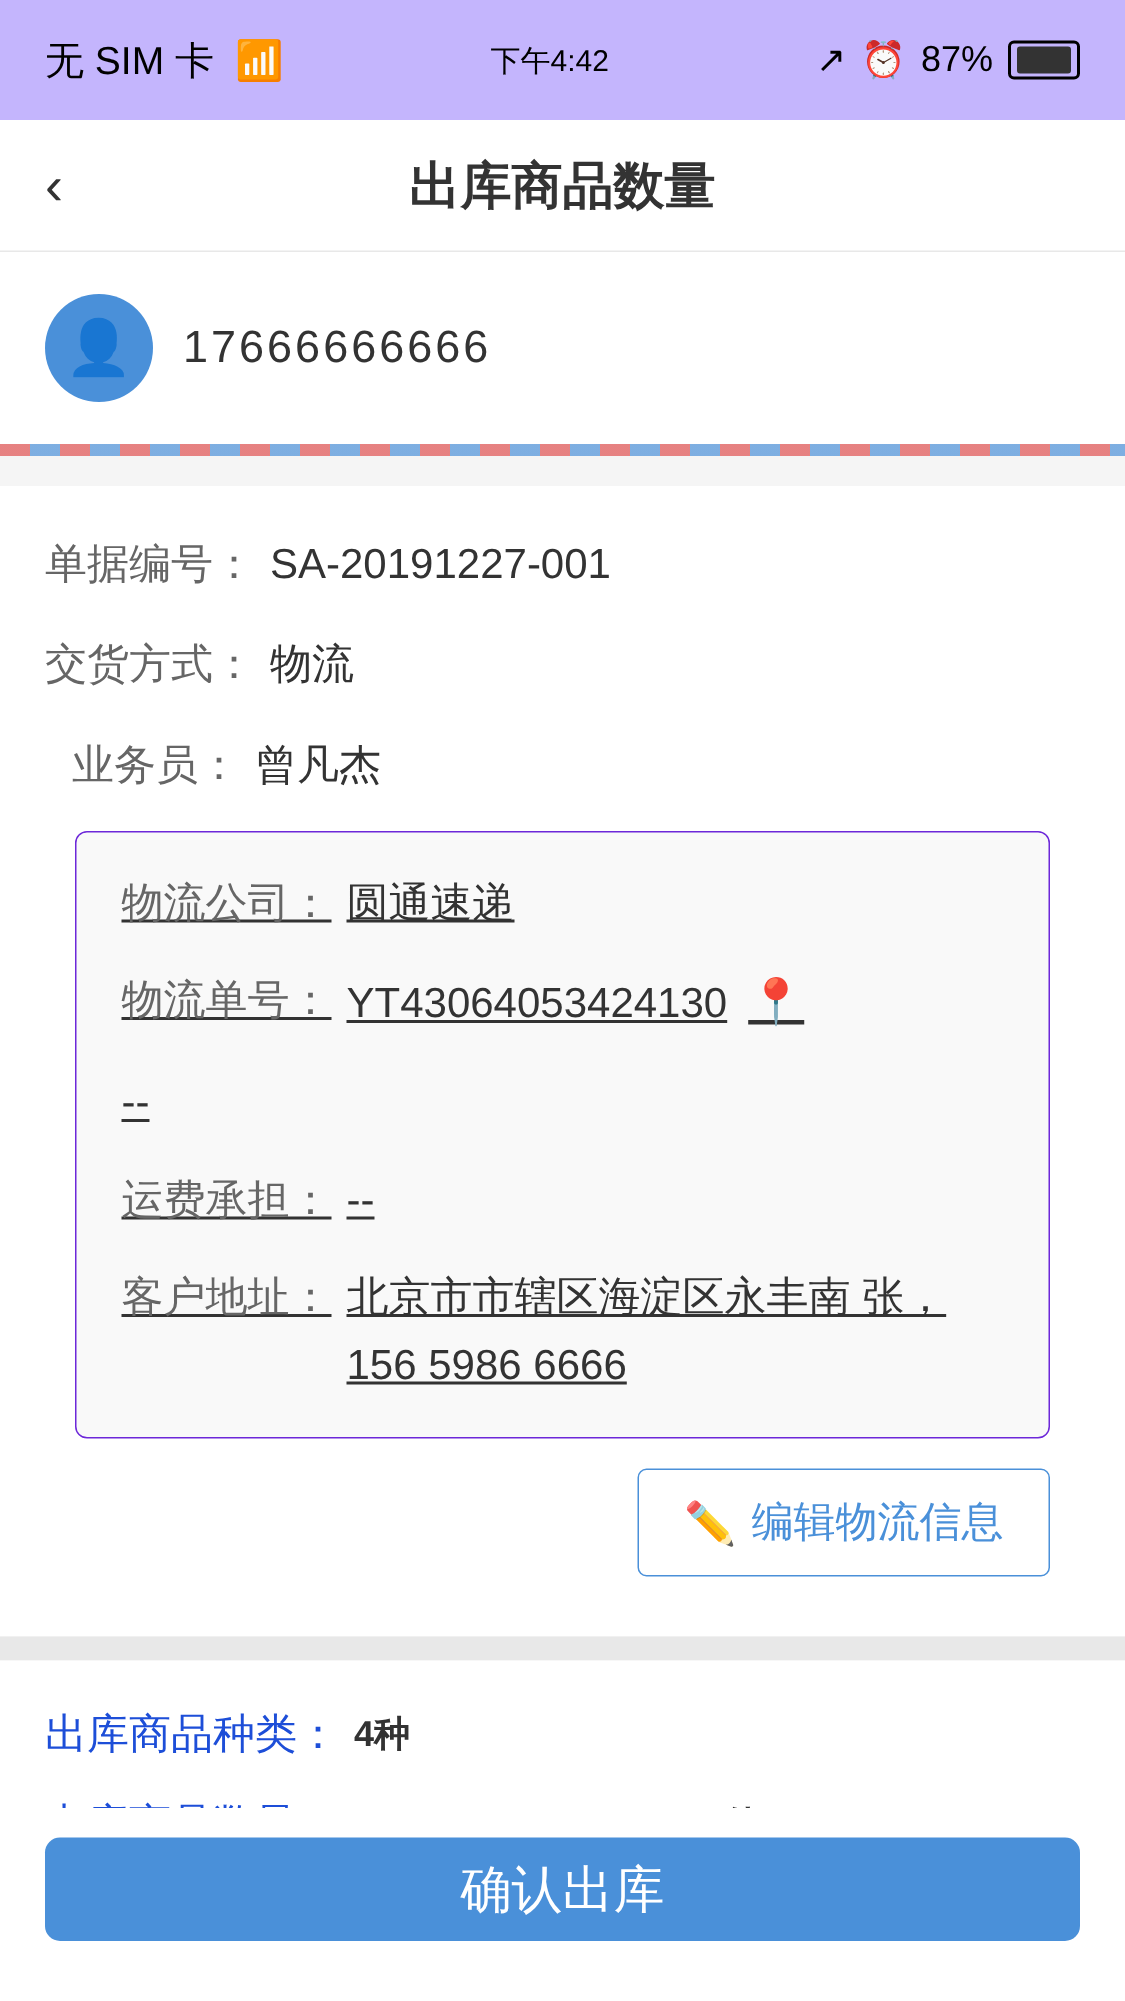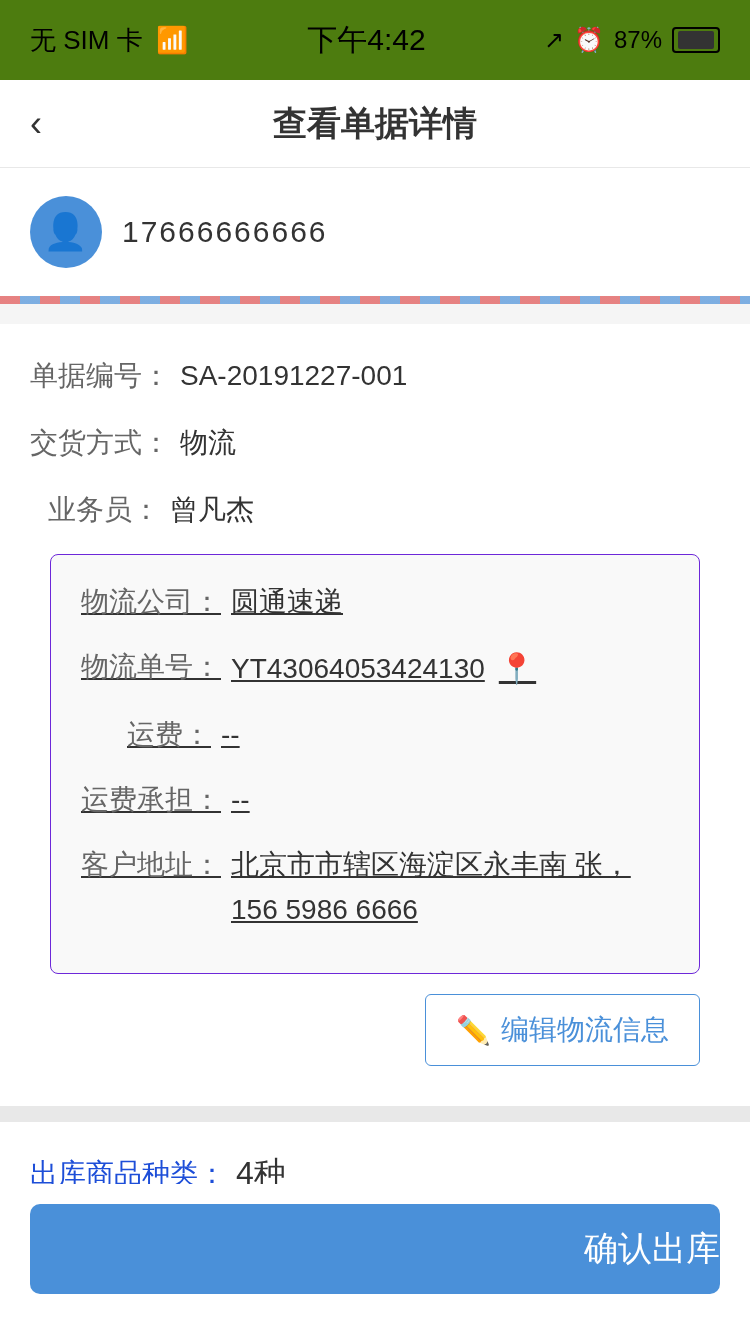--- a/index.html
+++ b/index.html
@@ -11,30 +11,30 @@
       background: #f5f5f5;
       font-size: 28px;
       color: #333;
       position: relative;
     }
 
     
     .status-bar {
       width: 750px;
       height: 80px;
-      background: #4d7c0f;
+      background: #c4b5fd;
       display: flex;
       align-items: center;
       justify-content: space-between;
       padding: 0 30px;
       font-size: 26px;
       color: #000;
     }
     .status-left { display: flex; align-items: center; gap: 14px; }
-    .status-center { font-size: 30px; font-weight: 500; }
+    .status-center { font-size: 20px; font-weight: 500; }
     .status-right { display: flex; align-items: center; gap: 10px; font-size: 24px; }
     .wifi-icon, .signal-icon { font-size: 26px; }
     .battery {
       display: inline-flex; align-items: center;
       border: 2px solid #000; border-radius: 4px;
       padding: 2px 4px; gap: 2px; font-size: 22px;
     }
     .battery-fill {
       width: 36px; height: 18px; background: #333; border-radius: 2px;
     }
@@ -130,21 +130,21 @@
       border-radius: 8px;
       margin: 20px 20px;
       padding: 25px 30px;
       text-decoration: underline;
     }
     .logistics-row {
       display: flex;
       align-items: flex-start;
       margin-bottom: 20px;
     }
-    .logistics-row:last-child { margin-bottom: 16px; }
+    .logistics-row:last-child { margin-bottom: 1px; }
     .logistics-label {
       color: #666;
       min-width: 140px;
       text-align: right;
       padding-right: 10px;
       font-size: 28px;
       line-height: 1.6;
     }
     .logistics-value {
       color: #333;
@@ -199,22 +199,23 @@
     }
     .product-label {
       color: #1d4ed8;
       min-width: 160px;
       text-align: right;
       padding-right: 10px;
       font-size: 28px;
     }
     .product-value {
       color: #333;
-      font-size: 32px;
+      font-size: 24px;
       flex: 1;
+      font-weight: bold;
     }
 
     
     .view-btn-row {
       display: flex;
       justify-content: flex-end;
       padding: 10px 20px 30px;
       background: #fff;
     }
     .view-btn {
@@ -234,31 +235,31 @@
     .bottom-bar {
       position: fixed;
       bottom: 0;
       left: 0;
       width: 750px;
       background: #fff;
       padding: 20px 30px 40px;
     }
     .confirm-btn {
       width: 100%;
-      height: 90px;
+      height: 69px;
       background: #4a90d9;
       border: none;
       border-radius: 10px;
       color: #fff;
       font-size: 34px;
       font-weight: 500;
       cursor: pointer;
       display: flex;
       align-items: center;
-      justify-content: flex-end;
+      justify-content: center;
     }
   </style>
 </head>
 <body>
 
 <div class="status-bar">
   <div class="status-left">
     <span>无 SIM 卡</span>
     <span class="wifi-icon">📶</span>
   </div>
@@ -268,21 +269,21 @@
     <span>⏰</span>
     <span>87%</span>
     <span class="battery">
       <span class="battery-fill"></span>
     </span>
   </div>
 </div>
 
 <div class="nav-bar">
   <span class="nav-back">‹</span>
-  <span class="nav-title">查看单据详情</span>
+  <span class="nav-title">出库商品数量</span>
 </div>
 
 <div class="user-section">
   <div class="user-avatar">
     <span>👤</span>
   </div>
   <span class="user-phone">17666666666</span>
 </div>
 
 <div class="dashed-divider"></div>
@@ -307,21 +308,20 @@
       <span class="logistics-value">圆通速递</span>
     </div>
     <div class="logistics-row">
       <span class="logistics-label">物流单号：</span>
       <span class="logistics-value">
         <span>YT43064053424130</span>
         <span class="location-icon">📍</span>
       </span>
     </div>
     <div class="logistics-row">
-      <span class="logistics-label">运费：</span>
       <span class="logistics-value">--</span>
     </div>
     <div class="logistics-row">
       <span class="logistics-label">运费承担：</span>
       <span class="logistics-value">--</span>
     </div>
     <div class="logistics-row">
       <span class="logistics-label">客户地址：</span>
       <span class="logistics-value">北京市市辖区海淀区永丰南  张，156 5986 6666</span>
     </div>

